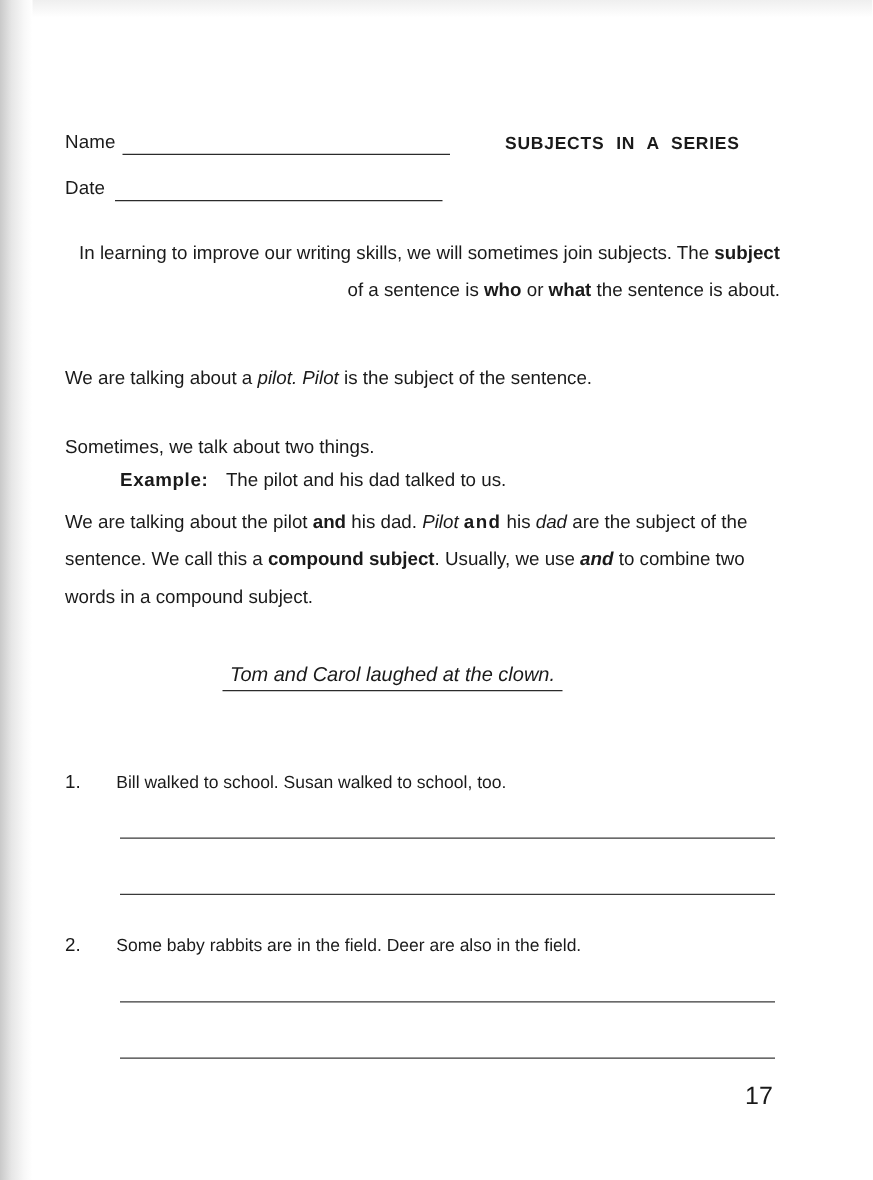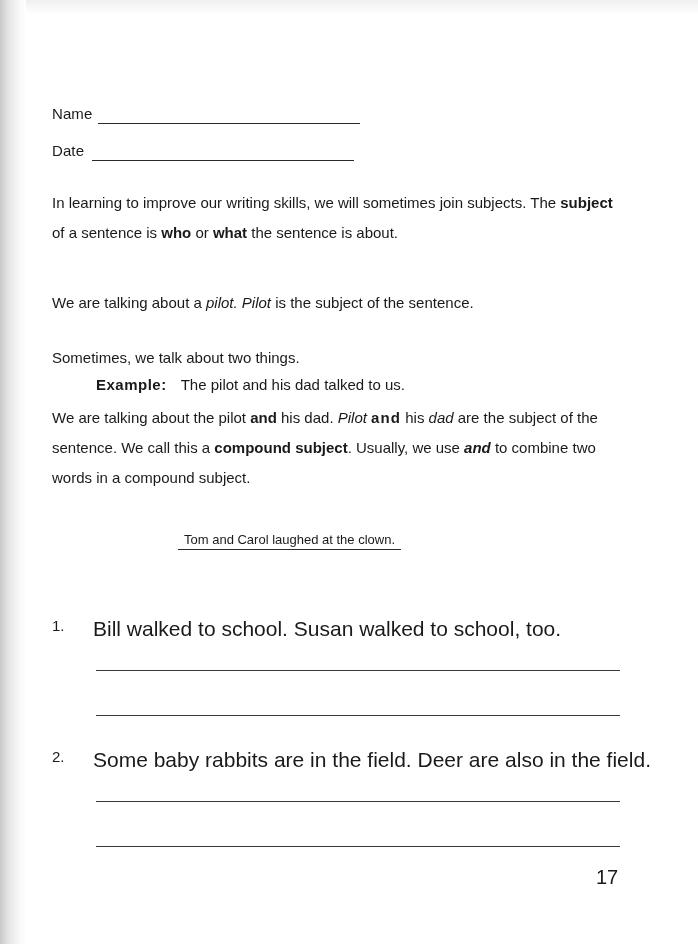--- a/index.html
+++ b/index.html
@@ -70,21 +70,21 @@
 
   
   .para {
     position: absolute;
     left: 52px;
     width: 572px;
     font-size: 15px;
     line-height: 30px;
     text-align: left;
   }
-  .p1 { top: 163px; }
+  .p1 { top: 163px; text-align: right; }
   .p2 { top: 263px; }
   .p3 { top: 318px; }
   .p4 { top: 378px; }
 
   .example {
     position: absolute;
     left: 96px;
     font-size: 15px;
     line-height: 24px;
     white-space: nowrap;
@@ -97,44 +97,45 @@
     font-weight: bold;
     letter-spacing: .5px;
   }
   .ex-label.wide { letter-spacing: 1.3px; }
   .ex-gap { display: inline-block; width: 14px; }
 
   .answer-demo {
     position: absolute;
     left: 178px;
     top: 507px;
-    font-size: 13px;
+    font-size: 16px;
     white-space: nowrap;
     border-bottom: 1.3px solid #2b2b2b;
     padding: 0 6px 2px 6px;
+    font-style: italic;
   }
 
   .directions {
     position: absolute;
     left: 52px;
     top: 541px;
     font-size: 15px;
     white-space: nowrap;
   }
   .dir-gap { display: inline-block; width: 16px; }
 
   
   .item-num {
     position: absolute;
     font-size: 15px;
     left: 52px;
   }
   .item-text {
     position: absolute;
-    font-size: 21px;
+    font-size: 14px;
     left: 93px;
     white-space: nowrap;
   }
   .q1-num, .q1-text { top: 592px; }
   .q2-num, .q2-text { top: 723px; }
 
   .write-line {
     position: absolute;
     left: 96px;
     width: 524px;
@@ -165,20 +166,21 @@
 <div class="scan-edge-left"></div>
 
 <div class="page">
 
   <div class="hdr-field hdr-name">Name</div>
   <div class="hdr-rule rule-name"></div>
 
   <div class="hdr-field hdr-date">Date</div>
   <div class="hdr-rule rule-date"></div>
 
+  <div class="worksheet-title">SUBJECTS IN A SERIES</div>
 
   <div class="para p1"><span>In learning to improve our writing skills, we will sometimes join subjects.  The </span><b>subject</b><span> of a sentence is </span><b>who</b><span> or </span><b>what</b><span> the sentence is about.</span></div>
 
 
   <div class="para p2"><span>We are talking about a </span><i>pilot.</i><span>  </span><i>Pilot</i><span>  is the subject of the sentence.</span></div>
 
   <div class="para p3">Sometimes, we talk about two things.</div>
 
   <div class="example ex2"><span class="ex-label">Example:</span><span class="ex-gap"></span><span>The pilot and his dad talked to us.</span></div>
 

